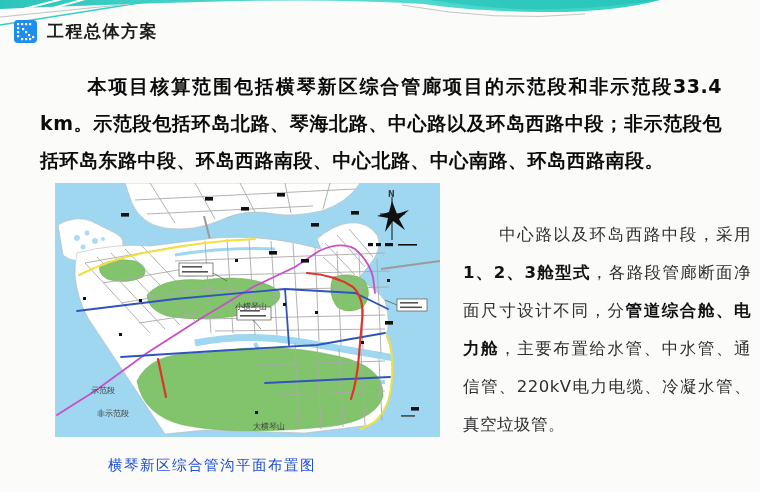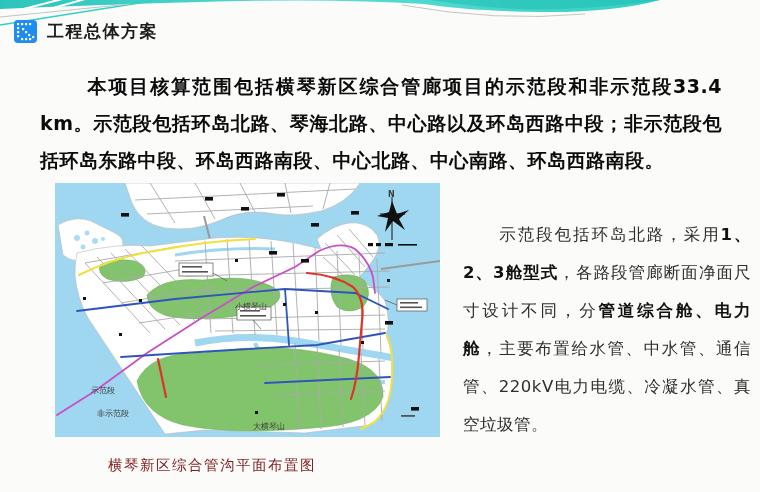--- a/index.html
+++ b/index.html
@@ -12,21 +12,21 @@
   .header{position:absolute;top:20px;left:14px;display:flex;align-items:flex-start;gap:10px;}
   .logo{width:23px;height:23px;border-radius:4px;background:#1d8ef0;position:relative;flex:0 0 auto;}
   .page-title{font-size:17px;font-weight:700;color:#1d1d1d;letter-spacing:1.5px;}
   .intro{
     position:absolute;left:40px;right:38px;top:68px;
     font-size:19px;font-weight:700;color:#0b0b0b;line-height:37px;
     text-align:justify;text-indent:2.5em;letter-spacing:.5px;
   }
   .map-wrap{position:absolute;left:55px;top:183px;width:385px;height:254px;background:#fff;}
   .map-caption{
-    position:absolute;left:108px;top:456px;font-size:14.5px;color:#7f1d1d;letter-spacing:1.5px;
+    position:absolute;left:108px;top:456px;font-size:14.5px;color:#1d4ed8;letter-spacing:1.5px;
   }
   .right-para{
     position:absolute;left:463px;top:216px;width:288px;
     font-size:16.5px;color:#2e2e2e;line-height:38px;
     text-align:justify;text-indent:2.2em;letter-spacing:.5px;
   }
   .right-para span.b{font-weight:700;color:#111;}
   
   .water{fill:#9ed7ef;}
   .land{fill:#ffffff;stroke:#b8b8b8;stroke-width:.6;}
@@ -231,13 +231,13 @@
 
   <text class="maptext" x="36" y="210">示范段</text>
   <text class="maptext" x="42" y="233">非示范段</text>
   <text class="maptext" x="198" y="246" font-size="7" fill="#33522f">大横琴山</text>
   <text class="maptext" x="180" y="126" font-size="6">小横琴山</text>
 </svg>
 </div>
 
 <div class="map-caption">横琴新区综合管沟平面布置图</div>
 
-<div class="right-para"><span>示范段包括环岛北路，采用</span><span class="b">1、2、3舱型式</span><span>，各路段管廊断面净面尺寸设计不同，分</span><span class="b">管道综合舱、电力舱</span><span>，主要布置给水管、中水管、通信管、220kV电力电缆、冷凝水管、真空垃圾管。</span></div>
+<div class="right-para"><span>中心路以及环岛西路中段，采用</span><span class="b">1、2、3舱型式</span><span>，各路段管廊断面净面尺寸设计不同，分</span><span class="b">管道综合舱、电力舱</span><span>，主要布置给水管、中水管、通信管、220kV电力电缆、冷凝水管、真空垃圾管。</span></div>
 
 </body></html>

